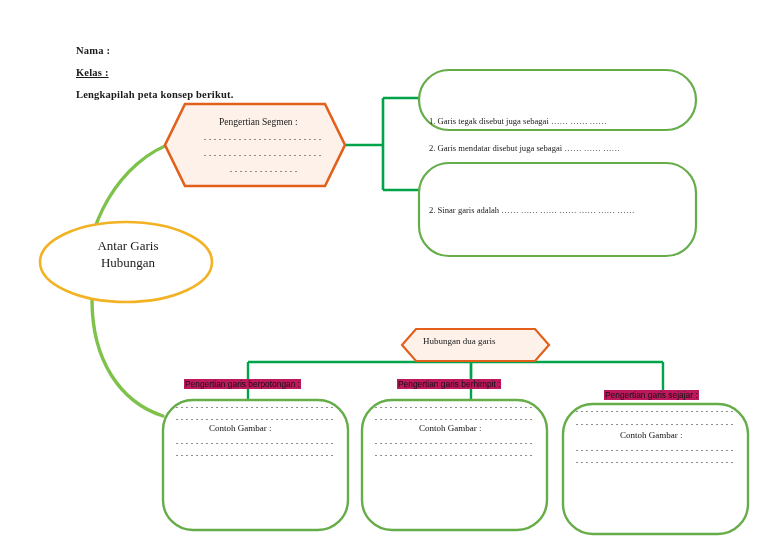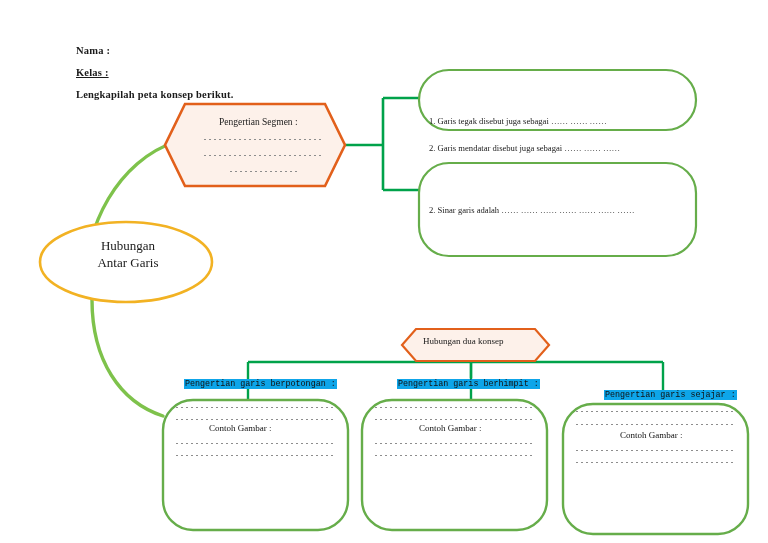--- a/index.html
+++ b/index.html
@@ -33,21 +33,21 @@
   #ellipse-text{position:absolute;left:48px;top:237px;width:160px;
       text-align:center;font-size:13px;line-height:17px;color:#1a1a1a;
       font-family:"Liberation Serif", serif;}
 
   
   .listline{position:absolute;font-size:8.6px;color:#1a1a1a;white-space:nowrap;
             font-family:"Liberation Serif", serif;}
 
   
   .btmlabel{position:absolute;font-size:8.4px;color:#111;white-space:nowrap;
-            font-family:Liberation Mono, monospace;background:#0ea5e9;padding:0 1px;}
+            font-family:Liberation Sans, sans-serif;background:#be185d;padding:0 1px;}
   .contoh{position:absolute;font-size:9px;color:#111;white-space:nowrap;
           font-family:"Liberation Serif", serif;}
 
   
   .dots{position:absolute;height:1px;
         background-image:linear-gradient(to right,#8d8d8d 0 2px,transparent 2px 5px);
         background-size:5px 1px;background-repeat:repeat-x;}
 </style>
 </head>
 <body>
@@ -95,30 +95,30 @@
   <div class="hdr" id="hdr-nama">Nama  :</div>
   <div class="hdr" id="hdr-kelas">Kelas  :</div>
   <div class="hdr" id="hdr-instr">Lengkapilah peta konsep berikut.</div>
 
   <div class="txt" id="hex1-title">Pengertian Segmen :</div>
   <div class="dots" style="left:204px;top:139px;width:118px;"></div>
   <div class="dots" style="left:204px;top:155px;width:118px;"></div>
   <div class="dots" style="left:230px;top:171px;width:68px;"></div>
 
   <div id="ellipse-text">
+    <div>Antar Garis</div>
     <div>Hubungan</div>
-    <div>Antar Garis</div>
   </div>
 
   <div class="listline" style="left:429px;top:80px;margin-top:36px;">1. Garis tegak disebut juga sebagai …… …… ……</div>
   <div class="listline" style="left:429px;top:95px;margin-top:48px;">2. Garis mendatar disebut juga sebagai …… …… ……</div>
 
   <div class="listline" style="left:429px;top:205px;">2. Sinar garis adalah …… …… …… …… …… …… ……</div>
 
-  <div class="txt" id="hex2-title">Hubungan dua konsep</div>
+  <div class="txt" id="hex2-title">Hubungan dua garis</div>
 
   <div class="btmlabel" style="left:184px;top:379px;">Pengertian garis berpotongan :</div>
   <div class="dots" style="left:176px;top:407px;width:160px;"></div>
   <div class="dots" style="left:176px;top:419px;width:160px;"></div>
   <div class="contoh" style="left:209px;top:423px;">Contoh Gambar :</div>
   <div class="dots" style="left:176px;top:443px;width:160px;"></div>
   <div class="dots" style="left:176px;top:455px;width:160px;"></div>
 
   <div class="btmlabel" style="left:397px;top:379px;">Pengertian garis berhimpit :</div>
   <div class="dots" style="left:375px;top:407px;width:160px;"></div>

